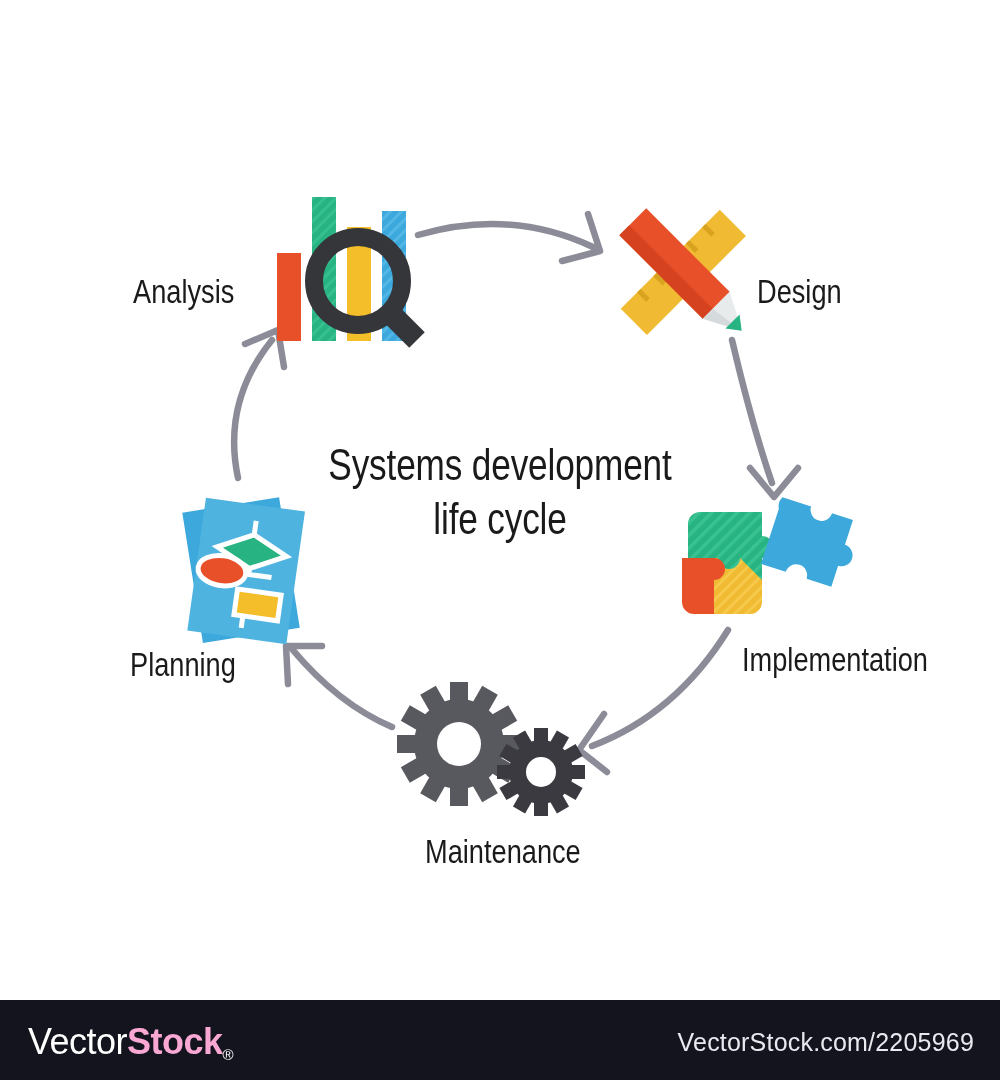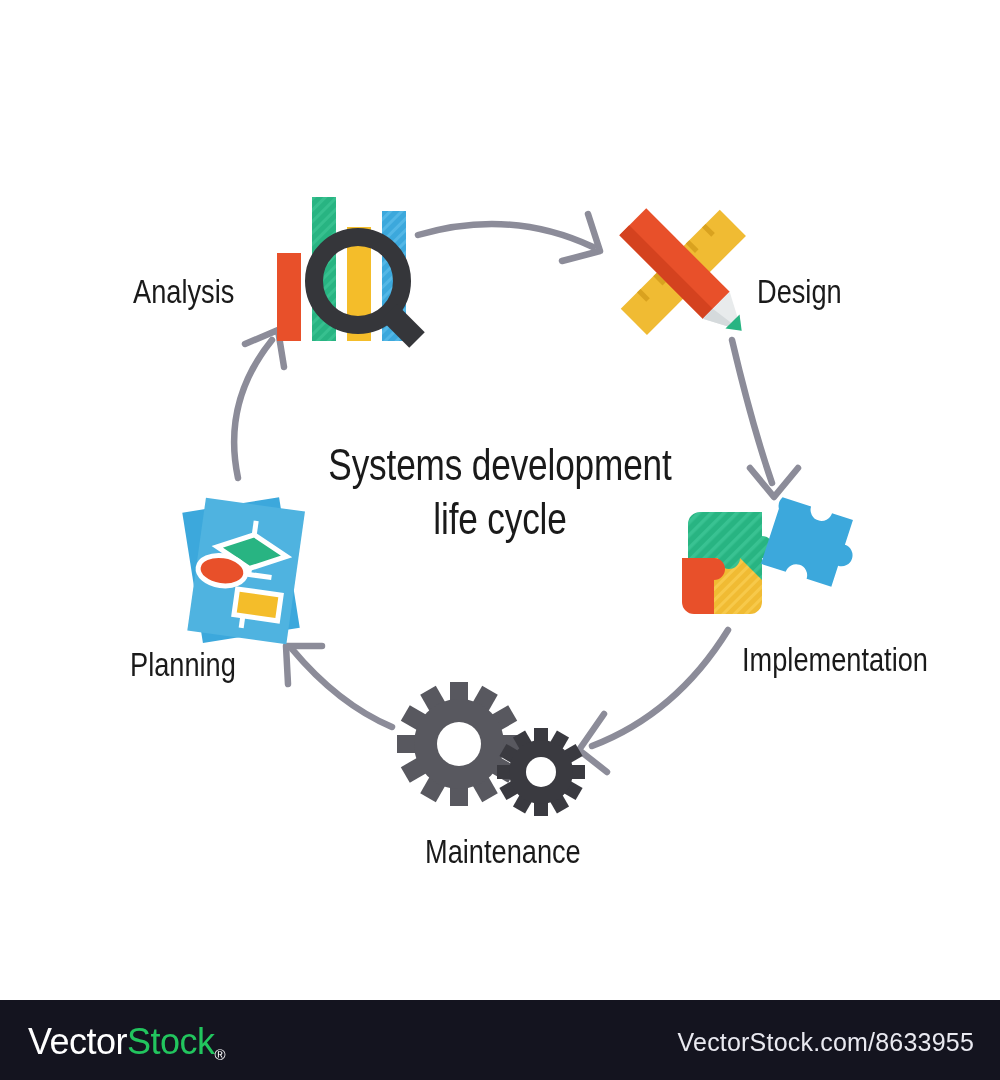--- a/index.html
+++ b/index.html
@@ -86,23 +86,23 @@
   .logo-vector {
     font-family: "Liberation Sans", sans-serif;
     font-size: 36px;
     font-weight: 300;
     letter-spacing: -0.5px;
     color: #ffffff;
   }
   .logo-stock {
     font-family: "Liberation Sans", sans-serif;
     font-size: 36px;
-    font-weight: normal;
+    font-weight: bold;
     letter-spacing: -0.5px;
-    color: #22c55e;
+    color: #f9a8d4;
   }
   .logo-reg {
     font-family: "Liberation Sans", sans-serif;
     font-size: 15px;
     color: #ffffff;
     margin-top: 2px;
   }
   #footer-url {
     position: absolute;
     right: 26px;
@@ -310,16 +310,16 @@
     <div class="stage-label lbl-planning">Planning</div>
 
   </div>
 
   <div id="footer">
     <div class="logo-wrap">
       <span class="logo-vector">Vector</span>
       <span class="logo-stock">Stock</span>
       <span class="logo-reg">®</span>
     </div>
-    <div id="footer-url">VectorStock.com/8633955</div>
+    <div id="footer-url">VectorStock.com/2205969</div>
   </div>
 
 </div>
 
 </body></html>

